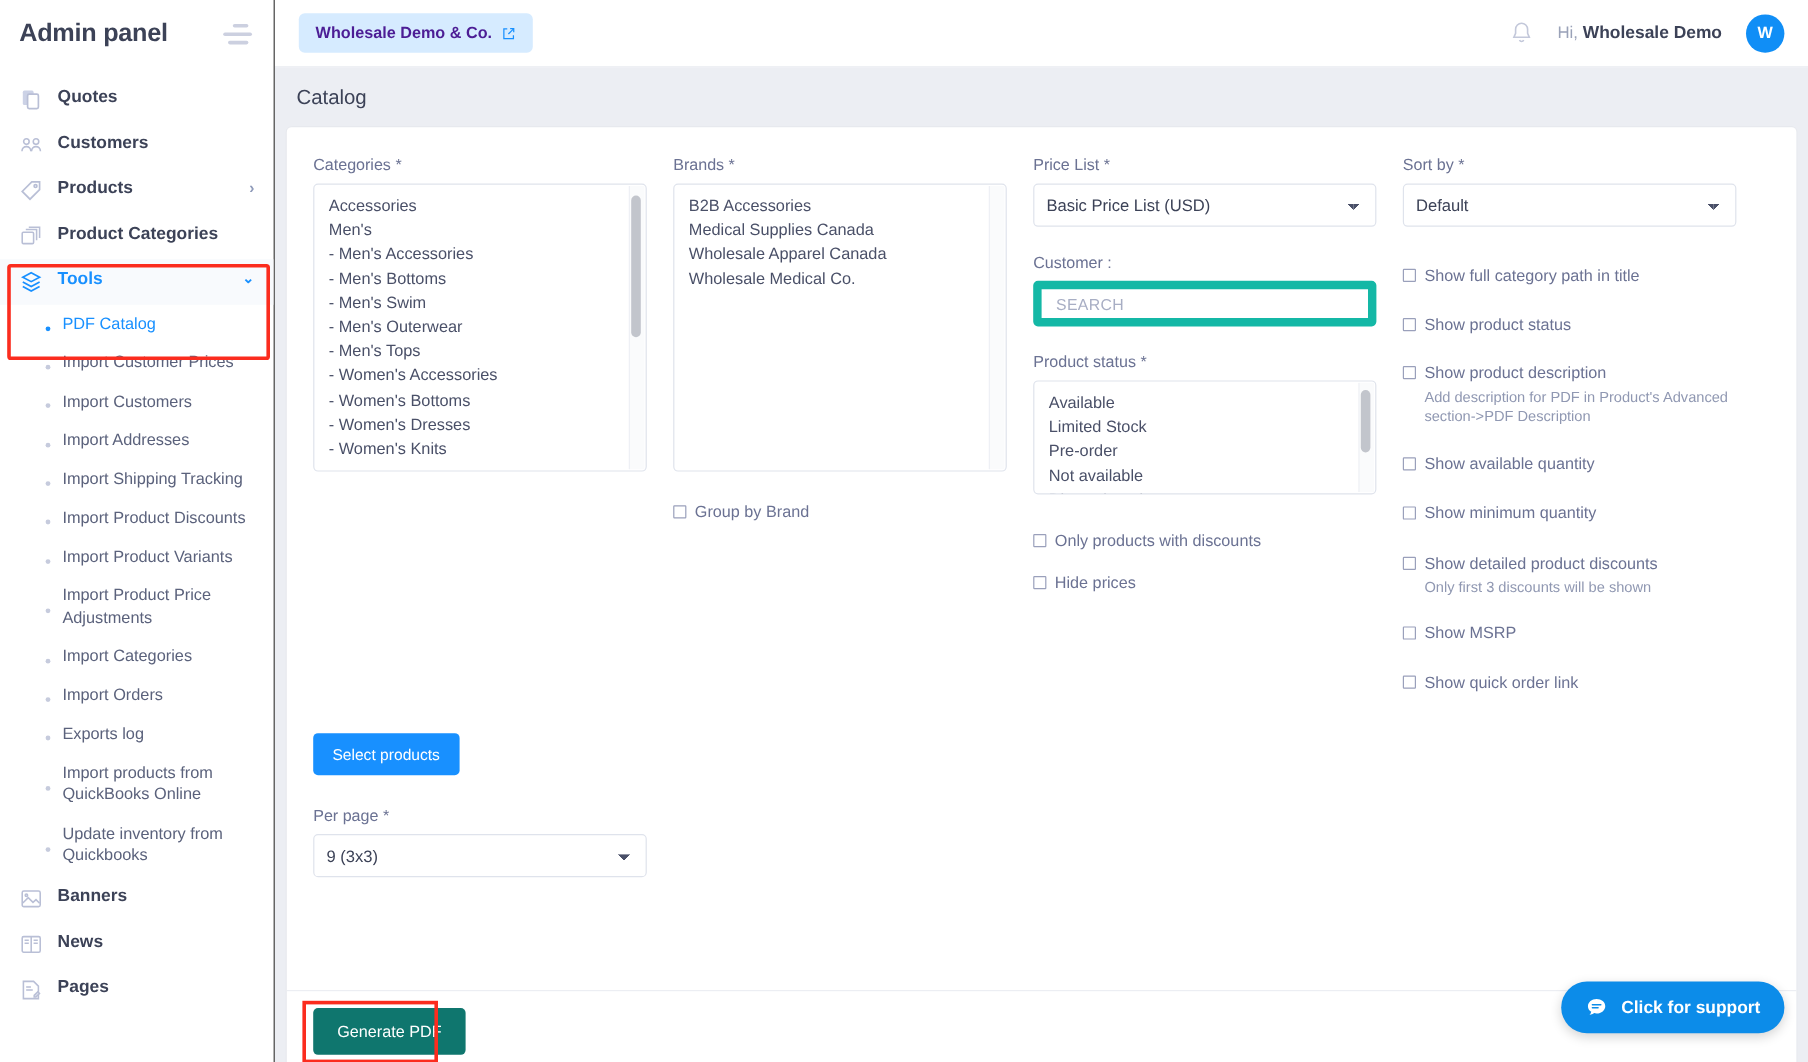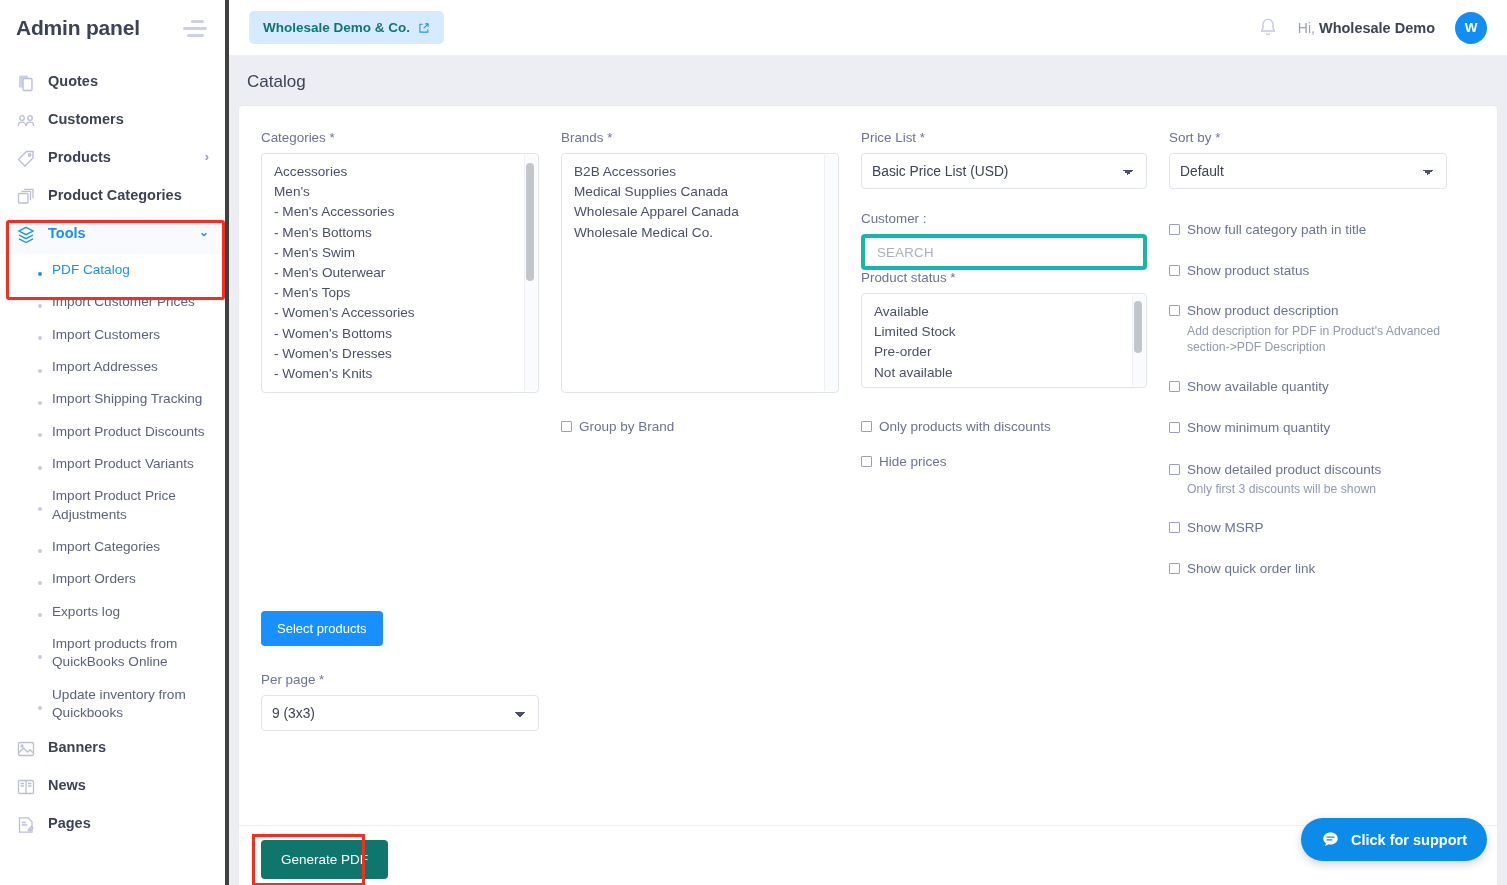--- a/index.html
+++ b/index.html
@@ -7,21 +7,21 @@
     width: 1507px; height: 885px;
     font-family: "Liberation Sans", sans-serif;
     background: #ffffff;
     overflow: hidden;
   }
   .app { display: flex; width: 1507px; height: 885px; position: relative; }
 
   
   .sidebar {
     width: 229px; height: 885px; background: #ffffff;
-    border-right: 4px solid #404040; flex: 0 0 229px;
+    border-right: 1px solid #404040; flex: 0 0 229px;
     position: relative; overflow: hidden;
   }
   .sidebar-head {
     height: 56px; display: flex; align-items: center;
     justify-content: space-between; padding: 0 18px 0 16px;
   }
   .brand-title {
     font-size: 21px; font-weight: 700; color: #3c4257; letter-spacing: -0.2px;
   }
   .hamburger { display: flex; flex-direction: column; gap: 4px; align-items: flex-end; width: 26px; cursor: pointer; }
@@ -56,21 +56,21 @@
     border: 3px solid #fb2c1e; border-radius: 3px; pointer-events: none; z-index: 5;
   }
 
   
   .main { flex: 1; display: flex; flex-direction: column; background: #eceef3; min-width: 0; }
   .topbar {
     height: 56px; background: #fff; display: flex; align-items: center;
     padding: 0 20px 0 20px; flex: 0 0 56px; border-bottom: 1px solid #eef0f4;
   }
   .store-chip {
-    background: #d6ebff; color: #0f766e; font-size: 13.5px; font-weight: 600;
+    background: #d6ebff; color: #4c1d95; font-size: 13.5px; font-weight: 600;
     padding: 9px 14px; border-radius: 5px; display: inline-flex; align-items: center;
     gap: 8px; cursor: pointer;
   }
   .topbar-right { margin-left: auto; display: flex; align-items: center; gap: 20px; }
   .bell { width: 20px; height: 22px; cursor: pointer; }
   .greet { font-size: 14px; color: #9aa2b8; }
   .greet b { color: #3c4257; font-weight: 700; font-size: 14.5px; margin-left: 4px; }
   .avatar {
     width: 32px; height: 32px; border-radius: 50%; background: #108ef6; color: #fff;
     display: flex; align-items: center; justify-content: center;
@@ -109,21 +109,21 @@
 
   select.sel {
     width: 100%; height: 36px; border: 1px solid #dfe3ec; border-radius: 4px;
     background: #fff; font-size: 13.8px; color: #3c4257; padding: 0 10px;
     font-family: "Liberation Sans", sans-serif; cursor: pointer; appearance: none;
     background-image: linear-gradient(45deg, transparent 50%, #4a5068 50%), linear-gradient(135deg, #4a5068 50%, transparent 50%);
     background-position: calc(100% - 18px) 16px, calc(100% - 13px) 16px;
     background-size: 5px 5px, 5px 5px; background-repeat: no-repeat;
   }
   input.txt {
-    width: 100%; height: 36px; border: 4px solid #14b8a6; border-radius: 4px;
+    width: 100%; height: 36px; border: 7px solid #14b8a6; border-radius: 4px;
     background: #fff; font-size: 13.2px; color: #3c4257; padding: 12px 12px;
     font-family: "Liberation Sans", sans-serif;
   }
   input.txt::placeholder { color: #a8aec4; letter-spacing: 0.3px; }
 
   .cb-row { display: flex; align-items: flex-start; gap: 7px; margin-top: 17px; }
   .cb-row:first-child { margin-top: 0; }
   .cb {
     width: 11px; height: 11px; border: 1px solid #9aa0bb; border-radius: 1px;
     background: #fff; flex: 0 0 11px; margin-top: 3px; cursor: pointer;
@@ -394,21 +394,21 @@
                 <span>Price List</span>
                 <span class="req">*</span>
               </label>
               <select class="sel">
                 <option>Basic Price List (USD)</option>
               </select>
 
               <label class="fld-label" style="margin-top:22px;">Customer :</label>
               <input class="txt" type="text" placeholder="SEARCH" style="">
 
-              <label class="fld-label" style="">
+              <label class="fld-label" style="margin-top:22px;">
                 <span>Product status</span>
                 <span class="req">*</span>
               </label>
               <div class="listbox sm">
                 <div class="opt">Available</div>
                 <div class="opt">Limited Stock</div>
                 <div class="opt">Pre-order</div>
                 <div class="opt">Not available</div>
                 <div class="opt">Discontinued</div>
                 <div class="lb-track">

